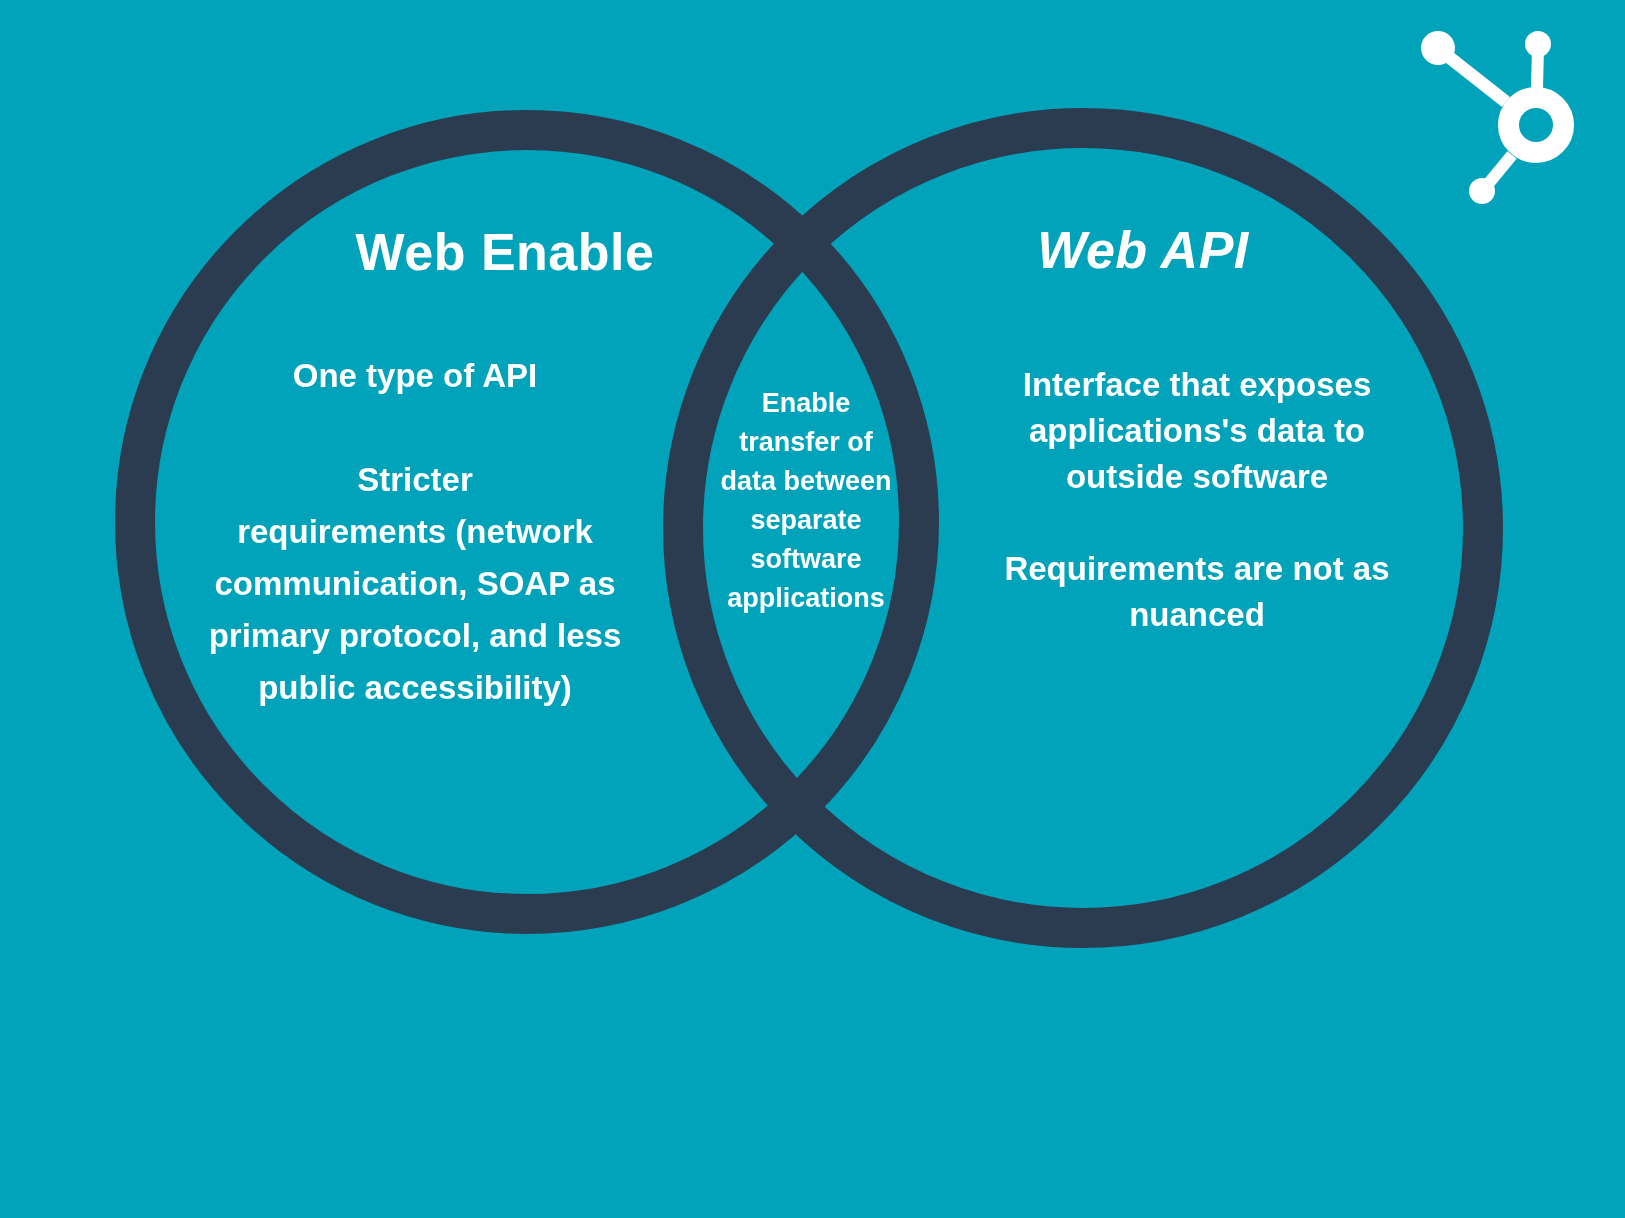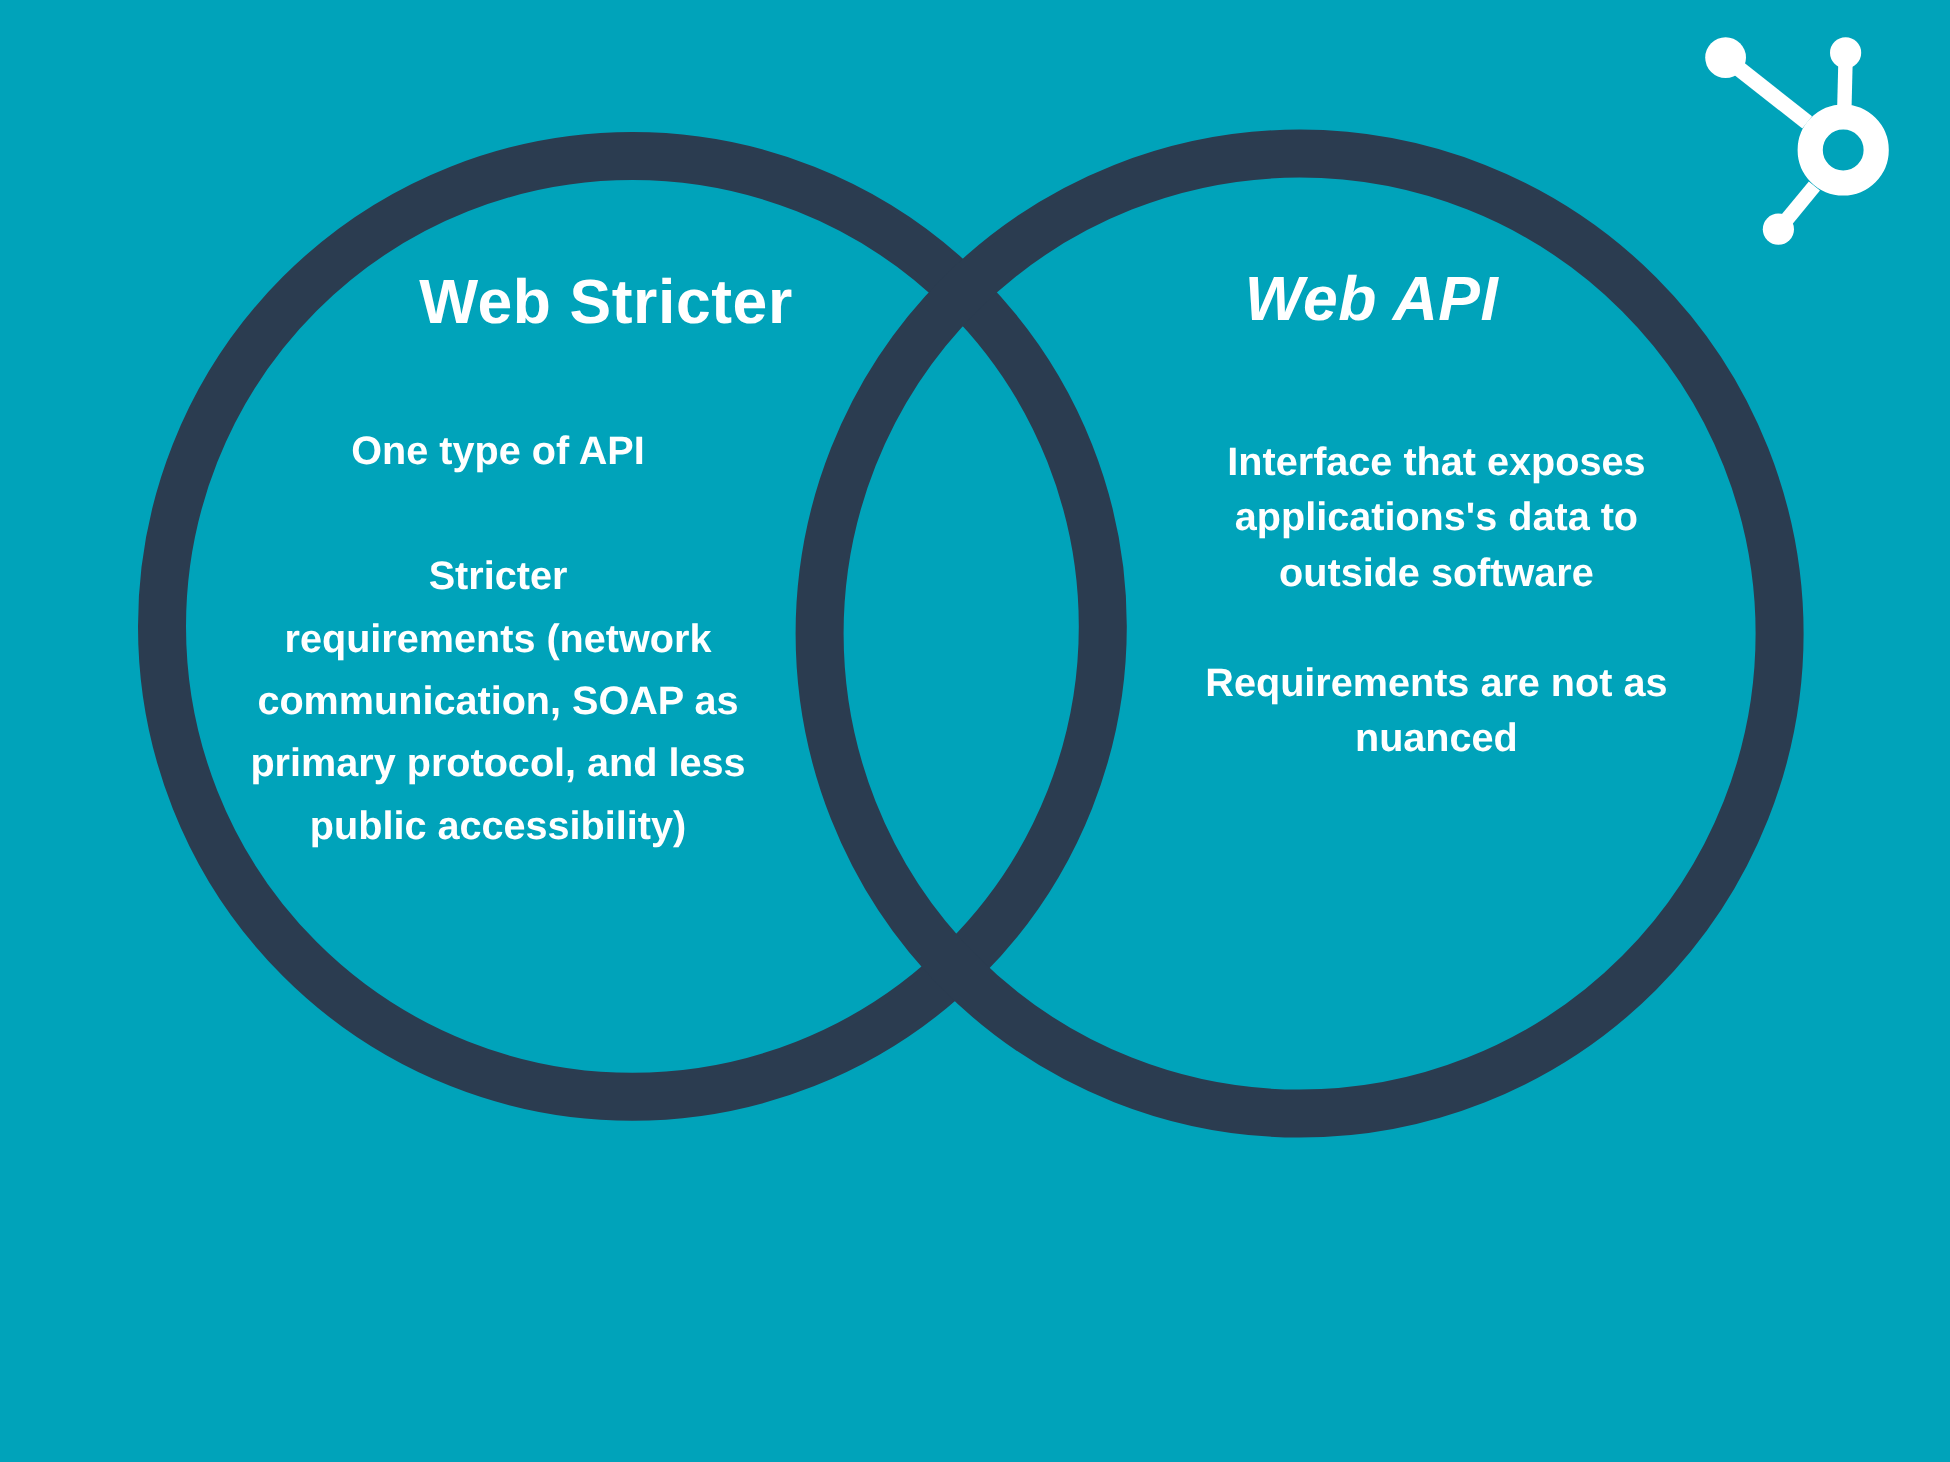--- a/index.html
+++ b/index.html
@@ -74,32 +74,38 @@
 </style>
 </head>
 <body>
 
 <div class="canvas">
 
   <div class="circle circle-left"></div>
 
   <div class="circle circle-right"></div>
 
-  <div class="heading heading-left">Web Stricter</div>
+  <div class="heading heading-left">Web Enable</div>
 
   <div class="heading heading-right">Web API</div>
 
   <div class="body-text left-body">One type of API
 
 Stricter
 requirements (network
 communication, SOAP as
 primary protocol, and less
 public accessibility)</div>
 
+  <div class="body-text mid-body">Enable
+transfer of
+data between
+separate
+software
+applications</div>
 
   <div class="body-text right-body">Interface that exposes
 applications's data to
 outside software
 
 Requirements are not as
 nuanced</div>
 
 
   <svg class="logo" viewBox="0 0 180 190" aria-hidden="true">

